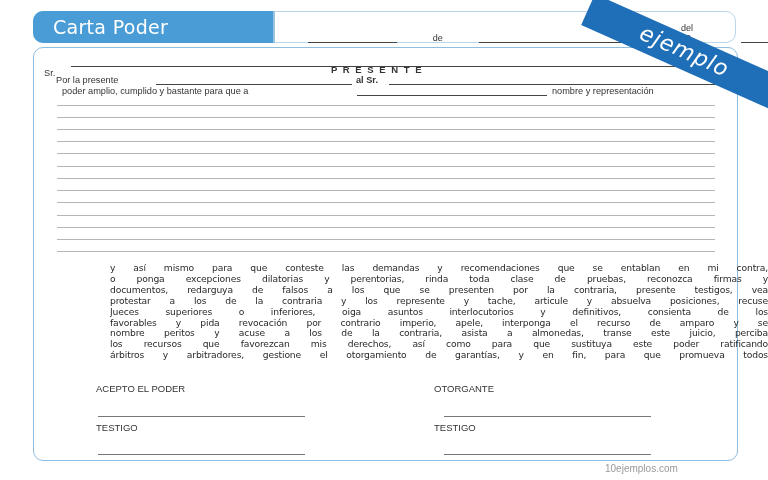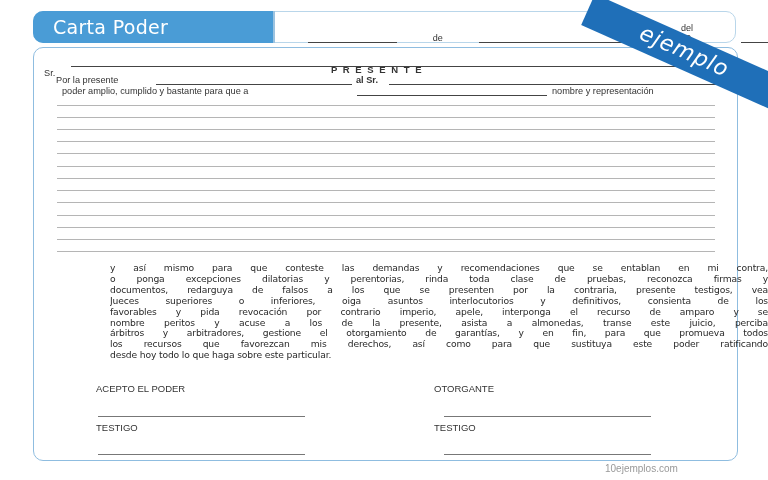--- a/index.html
+++ b/index.html
@@ -89,26 +89,26 @@
 <div class="rule" style="top:202px;"></div>
 <div class="rule" style="top:215px;"></div>
 <div class="rule" style="top:227px;"></div>
 <div class="rule" style="top:239px;"></div>
 <div class="rule" style="top:251px;"></div>
 
 <div class="para">
   <span>y así mismo para que conteste las demandas y recomendaciones que se entablan en mi contra,</span>
   <span>o ponga excepciones dilatorias y perentorias, rinda toda clase de pruebas, reconozca firmas y</span>
   <span>documentos, redarguya de falsos a los que se presenten por la contraria, presente testigos, vea</span>
+  <span>protestar a los de la contraria y los represente y tache, articule y absuelva posiciones, recuse</span>
   <span>Jueces superiores o inferiores, oiga asuntos interlocutorios y definitivos, consienta de los</span>
   <span>favorables y pida revocación por contrario imperio, apele, interponga el recurso de amparo y se</span>
-  <span>nombre peritos y acuse a los de la presente, asista a almonedas, transe este juicio, perciba</span>
+  <span>nombre peritos y acuse a los de la contraria, asista a almonedas, transe este juicio, perciba</span>
+  <span>los recursos que favorezcan mis derechos, así como para que sustituya este poder ratificando</span>
   <span>árbitros y arbitradores, gestione el otorgamiento de garantías, y en fin, para que promueva todos</span>
-  <span>los recursos que favorezcan mis derechos, así como para que sustituya este poder ratificando</span>
-  <span class="last">desde hoy todo lo que haga sobre este particular.</span>
 </div>
 
 <div class="sig-label" style="left:96px; top:383px;">ACEPTO EL PODER</div>
 <div class="sig-label" style="left:434px; top:383px;">OTORGANTE</div>
 <div class="sig-line" style="left:98px; top:416px;"></div>
 <div class="sig-line" style="left:444px; top:416px;"></div>
 
 <div class="sig-label" style="left:96px; top:422px;">TESTIGO</div>
 <div class="sig-label" style="left:434px; top:422px;">TESTIGO</div>
 <div class="sig-line" style="left:98px; top:454px;"></div>

